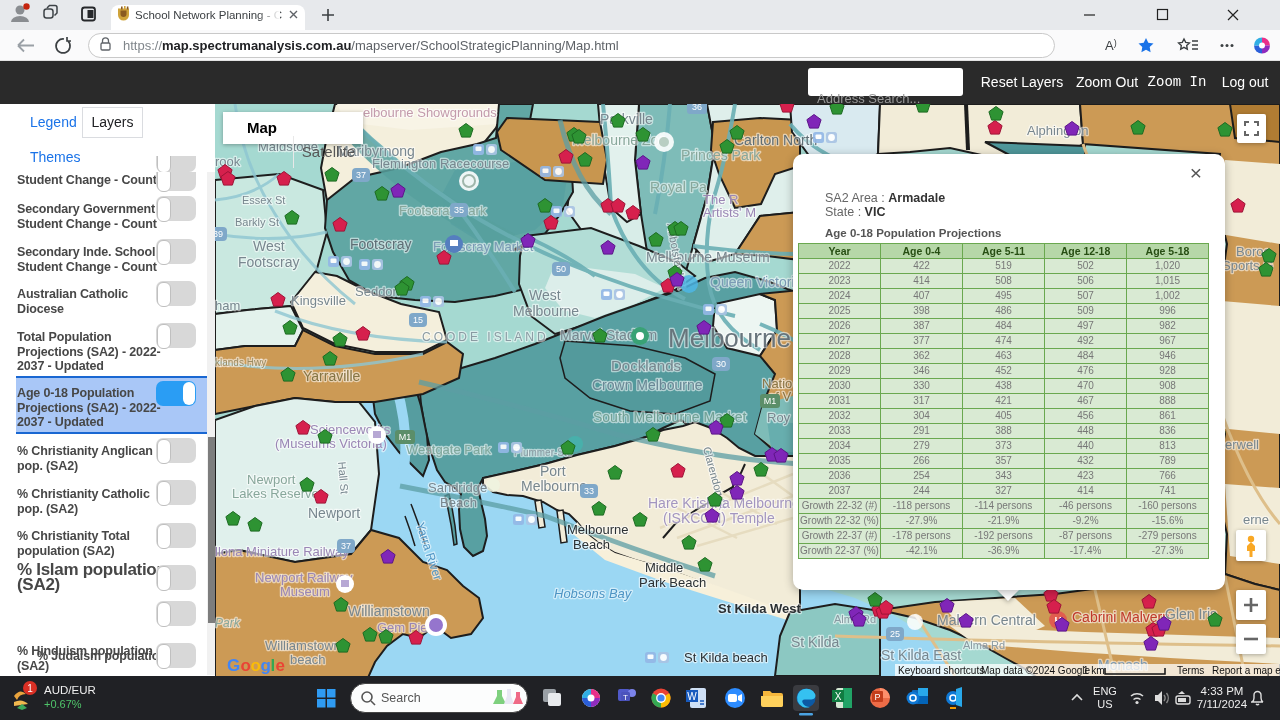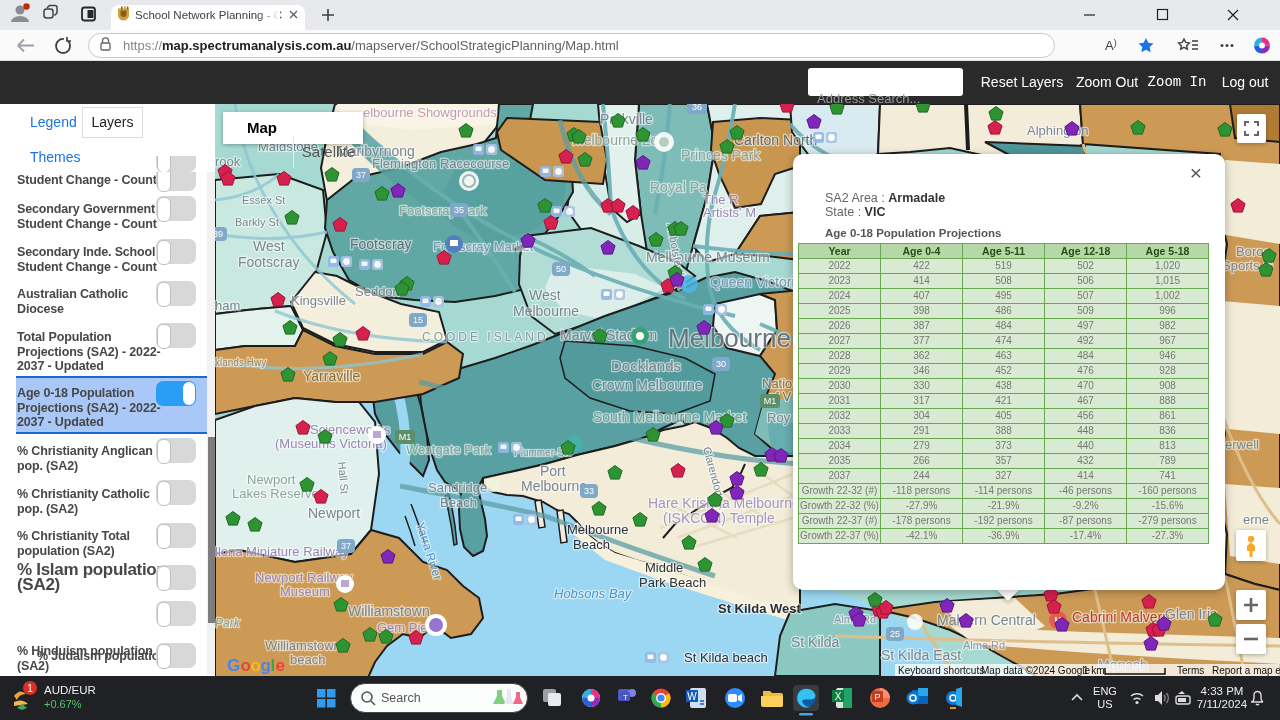--- a/index.html
+++ b/index.html
@@ -714,20 +714,27 @@
           <td>813</td>
         </tr>
     <tr>
           <td>2035</td>
           <td>266</td>
           <td>357</td>
           <td>432</td>
           <td>789</td>
         </tr>
     <tr>
+          <td>2036</td>
+          <td>254</td>
+          <td>343</td>
+          <td>423</td>
+          <td>766</td>
+        </tr>
+    <tr>
           <td>2037</td>
           <td>244</td>
           <td>327</td>
           <td>414</td>
           <td>741</td>
         </tr>
     <tr>
           <td>Growth 22-32 (#)</td>
           <td>-118 persons</td>
           <td>-114 persons</td>

